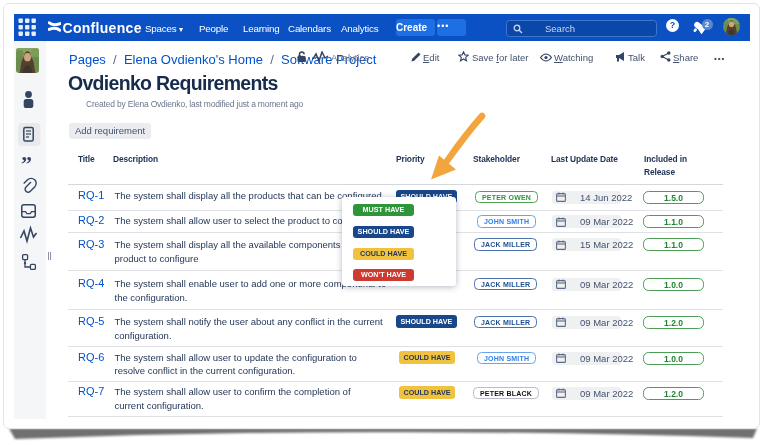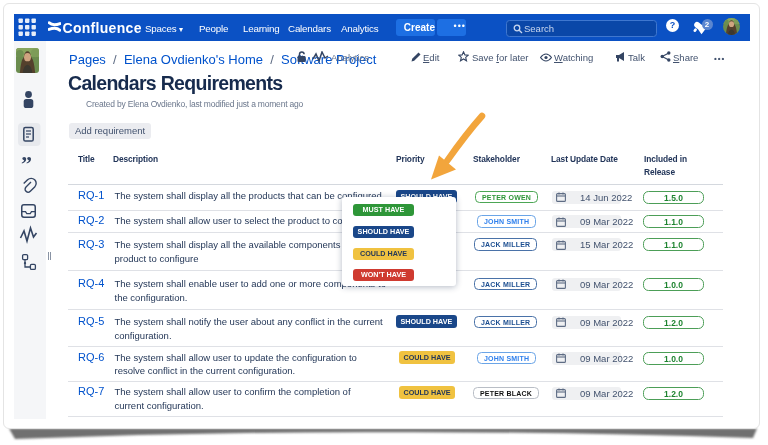--- a/index.html
+++ b/index.html
@@ -1,20 +1,20 @@
 <!DOCTYPE html>
 <html><head><meta charset="utf-8"><style>
 *{margin:0;padding:0;box-sizing:border-box}
 html,body{width:768px;height:445px;background:#fff;overflow:hidden}
 body{font-family:"Liberation Sans",sans-serif;position:relative}
 .abs{position:absolute}
 #frame{position:absolute;left:3px;top:3px;width:757px;height:426px;background:#fff;border:1px solid #e4e4e4;border-radius:6px;z-index:1}
 #nav{position:absolute;left:14px;top:14px;width:736px;height:27px;background:#0b51c4;z-index:2}
 .nitem{position:absolute;color:#fff;font-size:9.8px;letter-spacing:-0.2px;top:8.5px;white-space:nowrap}
-#create,#dots{position:absolute;top:5px;height:17px;background:#1d6fe3;border-radius:3px;color:#fff;text-align:right}
+#create,#dots{position:absolute;top:5px;height:17px;background:#1d6fe3;border-radius:3px;color:#fff;text-align:left}
 #create{left:382px;width:39px;font-size:10px;font-weight:bold;line-height:17px}
 #dots{left:423px;width:29px;font-size:9px;line-height:15px;letter-spacing:1px}
 #search{position:absolute;left:492px;top:6px;width:151px;height:17px;background:#0a47a8;border:1px solid #3f77cf;border-radius:3.5px;color:#c9d7ef;font-size:9.5px;line-height:15px}
 #help{position:absolute;left:652px;top:5px;width:13px;height:13px;background:#fff;border-radius:50%;color:#0b51c4;font-weight:bold;font-size:9px;text-align:center;line-height:13px}
 #badge2{position:absolute;left:687.5px;top:4.5px;width:11px;height:11px;background:#5b86d0;border-radius:50%;color:#fff;font-size:8px;font-weight:bold;text-align:center;line-height:11px}
 #navatar{position:absolute;left:709px;top:4px;width:17px;height:17px;border-radius:50%;overflow:hidden}
 
 #sbavatar{position:absolute;left:16px;top:48px;width:23px;height:25px;border-radius:3px;overflow:hidden;z-index:2}
 .crumb{position:absolute;top:52px;font-size:13px;color:#0052cc;white-space:nowrap;z-index:2}
 .act{position:absolute;top:52px;font-size:9.5px;color:#42526e;white-space:nowrap;z-index:2}
@@ -73,21 +73,21 @@
   <div class="nitem" style="left:131px">Spaces <span style="font-size:8px">▾</span></div>
   <div class="nitem" style="left:185px">People</div>
   <div class="nitem" style="left:229px">Learning</div>
   <div class="nitem" style="left:274px">Calendars</div>
   <div class="nitem" style="left:327px">Analytics</div>
   <div id="create">Create</div>
   <div id="dots">•••</div>
   <div id="search"><svg class="abs" style="left:6px;top:3px" width="10" height="10" viewBox="0 0 10 10">
         <circle cx="4" cy="4" r="2.8" fill="none" stroke="#c9d7ef" stroke-width="1.3"></circle>
         <line x1="6.2" y1="6.2" x2="9" y2="9" stroke="#c9d7ef" stroke-width="1.3"></line>
-      </svg><span style="margin-left:17px">Search</span></div>
+      </svg><span style="margin-left:38px">Search</span></div>
   <div id="help">?</div>
   <svg class="abs" style="left:678px;top:6px" width="16" height="16" viewBox="0 0 16 16">
     <g transform="rotate(38 8 8)" fill="#fff">
       <path d="M13 2 L13 12 L7.2 10.2 L3.8 10.2 a2.9 2.9 0 0 1 0 -5.8 L7.2 4.4 Z"></path>
       <rect x="4.2" y="10.8" width="2.7" height="3.8" rx="1.2"></rect>
     </g>
   </svg>
   <div id="badge2">2</div>
   <div id="navatar"><svg width="100%" height="100%" viewBox="0 0 24 26" preserveAspectRatio="none">
 <rect width="24" height="26" fill="#6b8c4e"></rect>
@@ -171,21 +171,21 @@
     <g fill="#344563">
       <circle cx="8.8" cy="2" r="1.7"></circle>
       <circle cx="2.2" cy="5.5" r="1.7"></circle>
       <circle cx="8.8" cy="9" r="1.7"></circle>
       <line x1="2.2" y1="5.5" x2="8.8" y2="2" stroke="#344563" stroke-width="1.1"></line>
       <line x1="2.2" y1="5.5" x2="8.8" y2="9" stroke="#344563" stroke-width="1.1"></line>
     </g>
   </svg>
 <div class="act" style="left:714px;letter-spacing:1px;font-weight:bold;font-size:8px;top:54px">•••</div>
 
-<div id="title">Calendars Requirements</div>
+<div id="title">Ovdienko Requirements</div>
 <div id="byline">Created by Elena Ovdienko, last modified just a moment ago</div>
 <div id="addreq">Add requirement</div>
 
 <div class="hdr" style="left:78px;top:153px">Title</div>
 <div class="hdr" style="left:113px;top:153px">Description</div>
 <div class="hdr" style="left:396px;top:153px">Priority</div>
 <div class="hdr" style="left:473px;top:153px">Stakeholder</div>
 <div class="hdr" style="left:551px;top:153px">Last Update Date</div>
 <div class="hdr" style="left:644px;top:153px">Included in<br>Release</div>
 

